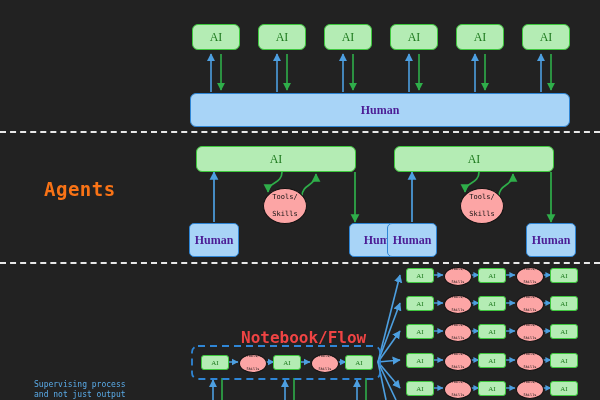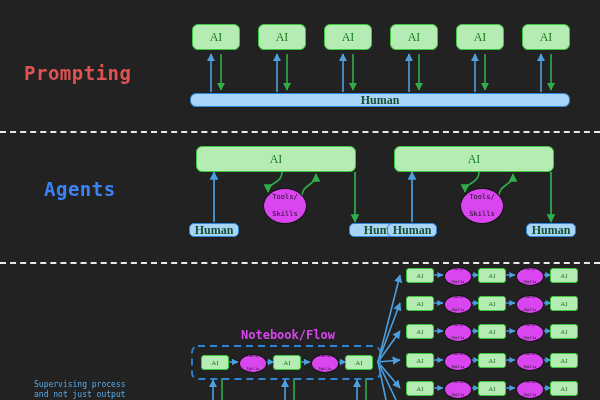--- a/index.html
+++ b/index.html
@@ -30,42 +30,42 @@
     letter-spacing: 0.5px;
   }
   #label-prompting {
     left: 24px; top: 62px;
     font-size: 19px;
     color: #e05252;
   }
   #label-agents {
     left: 44px; top: 178px;
     font-size: 19px;
-    color: #3b82f6;
+    color: #f97316;
   }
   #label-process {
     left: 32px; top: 352px;
     font-size: 22px;
     color: #5aabe8;
   }
   #label-process-sub {
     position: absolute;
     left: 34px; top: 380px;
     font-size: 8px;
     line-height: 10px;
     color: #5aabe8;
     font-family: "DejaVu Sans Mono", monospace;
     font-weight: normal;
     white-space: pre;
   }
   #label-notebook {
     position: absolute;
     left: 241px; top: 328px;
-    font-size: 12px;
-    color: #d946ef;
+    font-size: 16px;
+    color: #ef4444;
     font-family: "DejaVu Sans Mono", monospace;
     font-weight: bold;
     white-space: nowrap;
   }
   
   .node {
     position: absolute;
     box-sizing: border-box;
     display: flex;
     align-items: center;
@@ -77,29 +77,29 @@
     border: 1.5px solid #3ec93e;
     border-radius: 5px;
     color: #1f7a1f;
   }
   .ai-box.big { height: 26px; font-size: 12px; border-radius: 6px; }
   .ai-box.small { height: 15px; font-size: 7px; border-radius: 3px; }
   .human-box {
     background: #a8d4f7;
     border: 1.5px solid #2f86d6;
     border-radius: 5px;
-    color: #14532d;
+    color: #4c1d95;
     font-size: 12px;
     font-weight: bold;
-    height: 14px;
+    height: 34px;
   }
   .human-box.wide { border-radius: 6px; }
   .tool-ellipse {
     position: absolute;
-    background: #d946ef;
+    background: #fca5a5;
     border: 1.2px solid #111111;
     border-radius: 50%;
     display: flex;
     flex-direction: column;
     align-items: center;
     justify-content: center;
     color: #111111;
     font-family: "DejaVu Sans Mono", monospace;
     line-height: 1.05;
     gap: 9px;
@@ -222,21 +222,20 @@
       <line x1="506" y1="388" x2="515" y2="388" stroke="#4d9fe0" stroke-width="1.4" marker-end="url(#ah-blue-s)"></line>
       <line x1="542" y1="388" x2="551" y2="388" stroke="#4d9fe0" stroke-width="1.4" marker-end="url(#ah-blue-s)"></line>
     </g>
 
     <rect x="192" y="346" width="188" height="33" rx="6" fill="none" stroke="#2f86d6" stroke-width="1.8" stroke-dasharray="7 5"></rect>
   </svg>
 
   <div class="divider" style="top:131px;"></div>
   <div class="divider" style="top:262px;"></div>
 
-  <div class="sec-label" id="label-prompting">Prompting</div>
 
   <div class="sec-label" id="label-agents">Agents</div>
 
   <div id="label-process-sub"><span>Supervising process</span><br><span>and not just output</span></div>
 
   <div id="label-notebook">Notebook/Flow</div>
 
   <div class="node ai-box big" style="left:192px; top:24px; width:48px;">AI</div>
   <div class="node ai-box big" style="left:258px; top:24px; width:48px;">AI</div>
   <div class="node ai-box big" style="left:324px; top:24px; width:48px;">AI</div>

